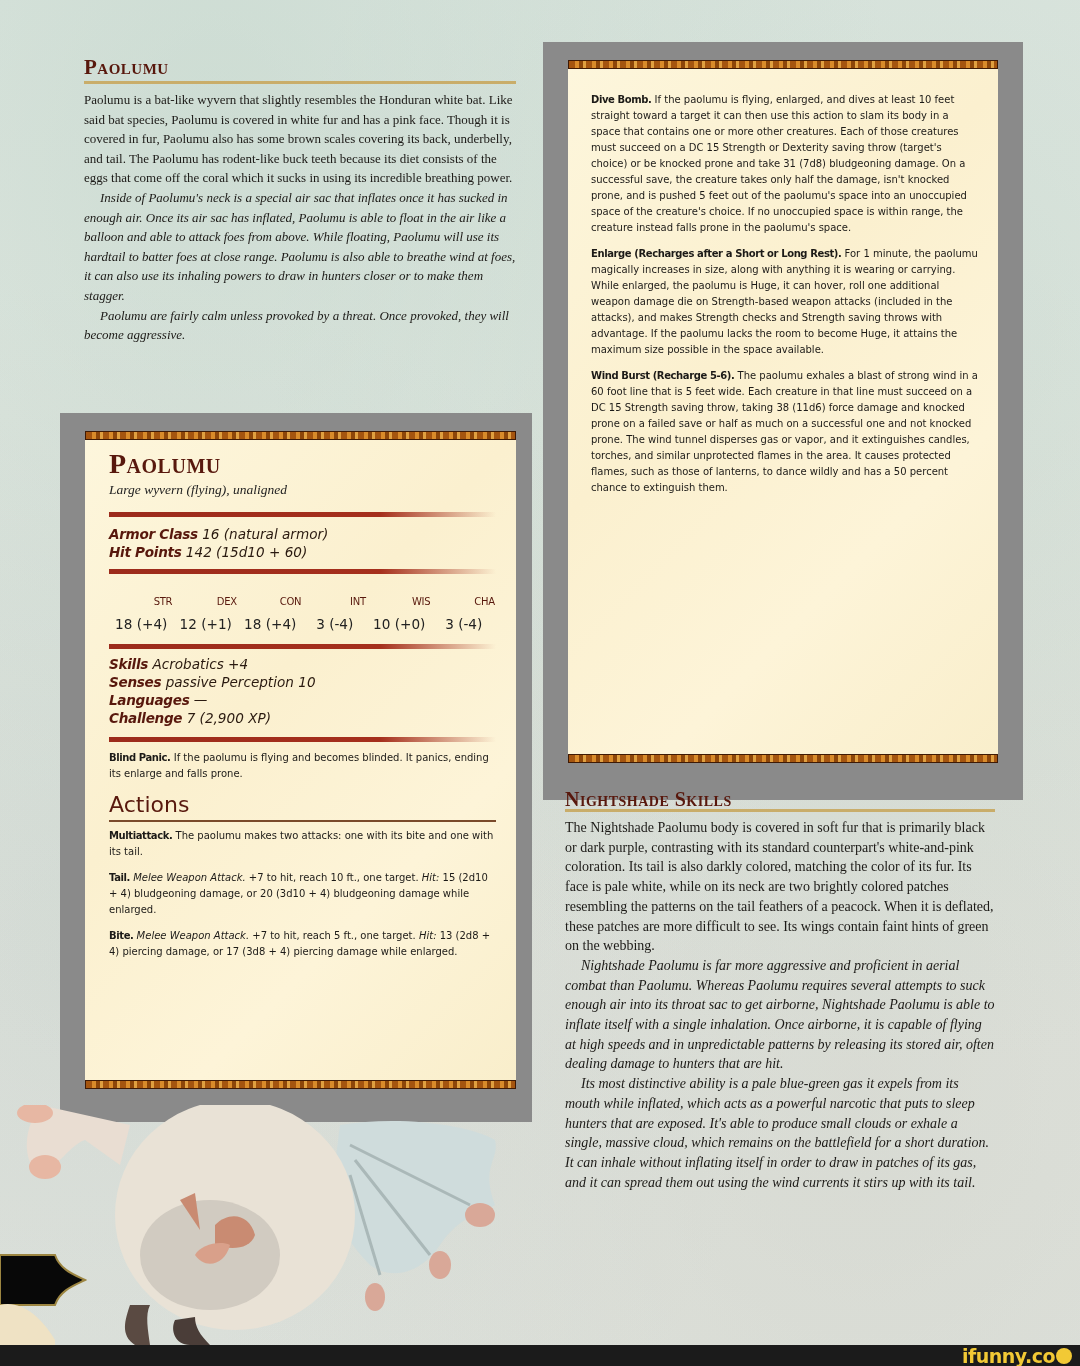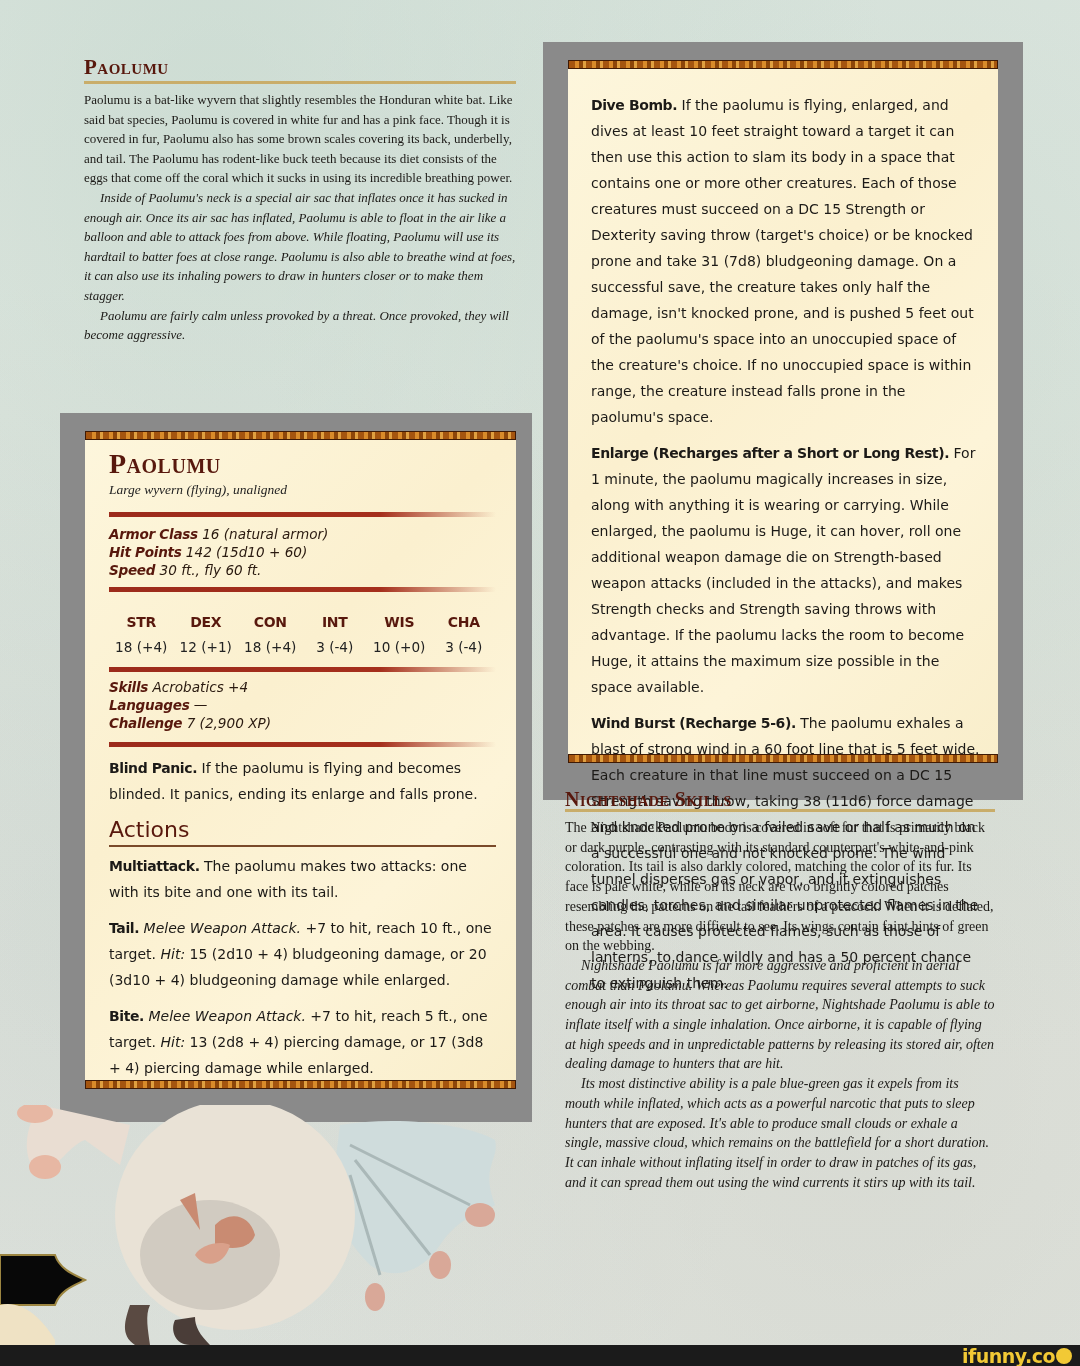--- a/index.html
+++ b/index.html
@@ -56,23 +56,23 @@
     }
     .sb-type { font-style: italic; font-size: 13.5px; margin: 3px 0 0 0; color: #222; font-family: Liberation Serif, serif; }
     .taper {
       height: 5px; margin: 14px 0 8px 0;
       background: linear-gradient(90deg, #9c2b1b 0%, #a52f1c 70%, rgba(165,47,28,0) 100%);
     }
     .prop { font-size: 13.6px; line-height: 18px; margin: 0; color: #2a1a10; font-style: italic; }
     .prop b { color: #58180d; font-weight: bold; letter-spacing: -0.3px; }
     .abil { display: flex; justify-content: space-around; margin: 22px 0 0 0; }
     .abil .col { text-align: center; width: 62px; }
-    .abil .h { font-size: 14px; font-weight: bold; color: #58180d; letter-spacing: -0.3px; }
+    .abil .h { font-size: 10px; font-weight: normal; color: #58180d; letter-spacing: -0.3px; text-align: right; }
     .abil .v { font-size: 13.6px; margin-top: 9px; color: #222; white-space: nowrap; }
-    .trait { font-size: 14px; line-height: 26px; margin: 0 0 10px 0; color: #1c1a17; }
+    .trait { font-size: 10px; line-height: 16px; margin: 0 0 10px 0; color: #1c1a17; }
     .trait b { font-weight: bold; letter-spacing: -0.4px; }
     .actions-h {
       font-size: 22px; color: #58180d; margin: 10px 0 0 0; font-weight: normal;
       font-family: "DejaVu Sans", sans-serif; line-height: 26px;
     }
     .actions-rule { height: 2px; background: #7a4a2a; margin: 2px 0 6px 0; }
 
     .right-content { position: absolute; left: 23px; right: 18px; top: 28px; }
 
     .night { position: absolute; left: 565px; top: 789px; width: 430px; }
@@ -107,21 +107,20 @@
 <div class="frame frame-left">
   <div class="parch parch-left">
     <div class="bar top"></div>
     <div class="sb">
       <h1 class="sb-name">Paolumu</h1>
       <p class="sb-type">Large wyvern (flying), unaligned</p>
       <div class="taper"></div>
 
       <p class="prop"><b>Armor Class</b> <span>16 (natural armor)</span></p>
       <p class="prop"><b>Hit Points</b> <span>142 (15d10 + 60)</span></p>
-      <p class="prop"><b>Speed</b> <span>30 ft., fly 60 ft.</span></p>
 
       <div class="taper" style="margin-top:8px;margin-bottom:0"></div>
 
       <div class="abil">
         <div class="col">
             <div class="h">STR</div>
             <div class="v">18 (+4)</div>
           </div>
         <div class="col">
             <div class="h">DEX</div>
@@ -141,20 +140,21 @@
           </div>
         <div class="col">
             <div class="h">CHA</div>
             <div class="v">3 (-4)</div>
           </div>
       </div>
 
       <div class="taper" style="margin-top:12px;margin-bottom:6px"></div>
 
       <p class="prop"><b>Skills</b> <span>Acrobatics +4</span></p>
+      <p class="prop"><b>Senses</b> <span>passive Perception 10</span></p>
       <p class="prop"><b>Languages</b> <span>—</span></p>
       <p class="prop"><b>Challenge</b> <span>7 (2,900 XP)</span></p>
 
       <div class="taper" style="margin-top:10px;margin-bottom:8px"></div>
 
       <p class="trait"><b>Blind Panic.</b> <span>If the paolumu is flying and becomes blinded. It panics, ending its enlarge and falls prone.</span></p>
 
       <h3 class="actions-h">Actions</h3>
       <div class="actions-rule"></div>
 

